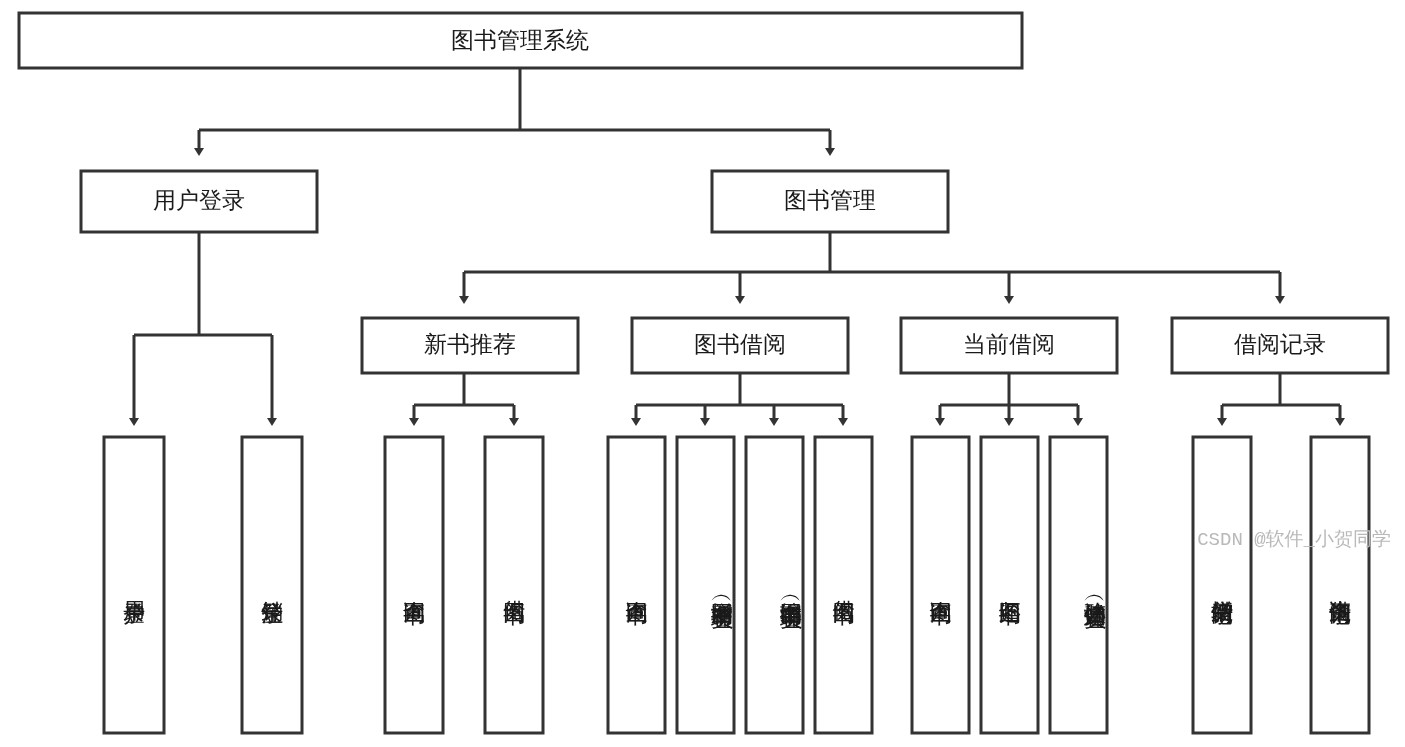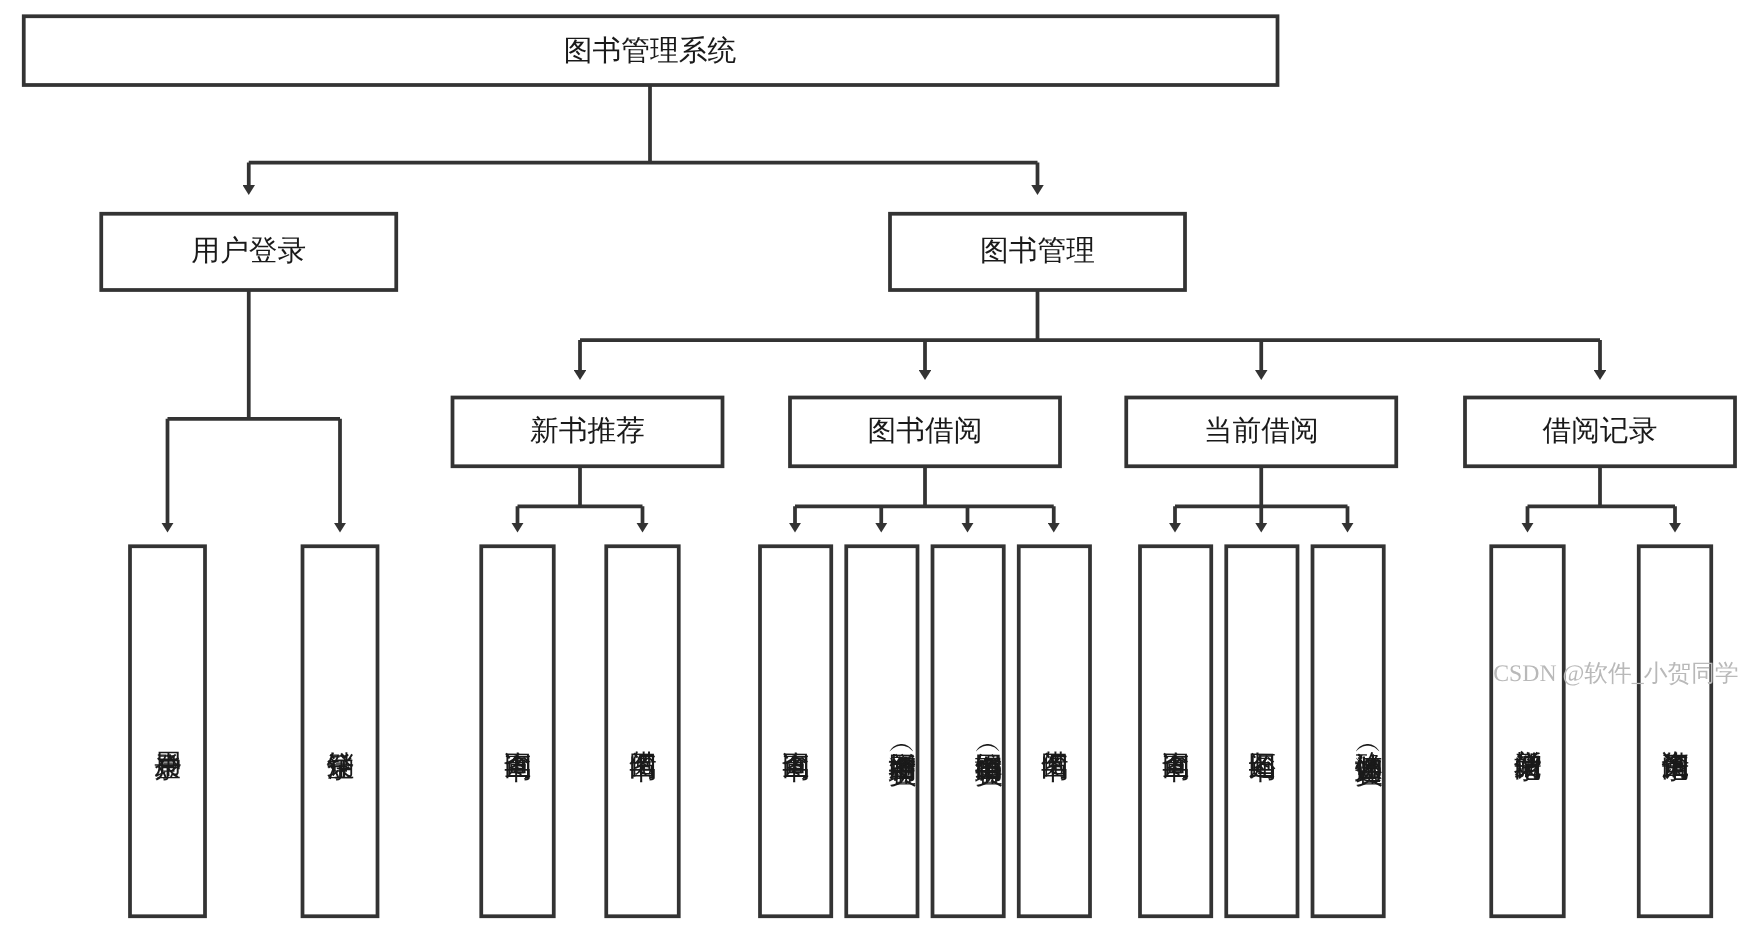--- a/index.html
+++ b/index.html
@@ -65,21 +65,21 @@
     white-space: nowrap;
     pointer-events: none;
   }
   .vlabel.center {
     align-items: center;
   }
   .watermark {
     position: absolute;
     right: 14px;
     bottom: 6px;
-    font-family: Liberation Serif, serif;
+    font-family: Liberation Mono, monospace;
     font-size: 19px;
     color: #b9b9b9;
     white-space: nowrap;
     pointer-events: none;
   }
 </style>
 </head>
 <body>
 
 <div id="diagram-root">

